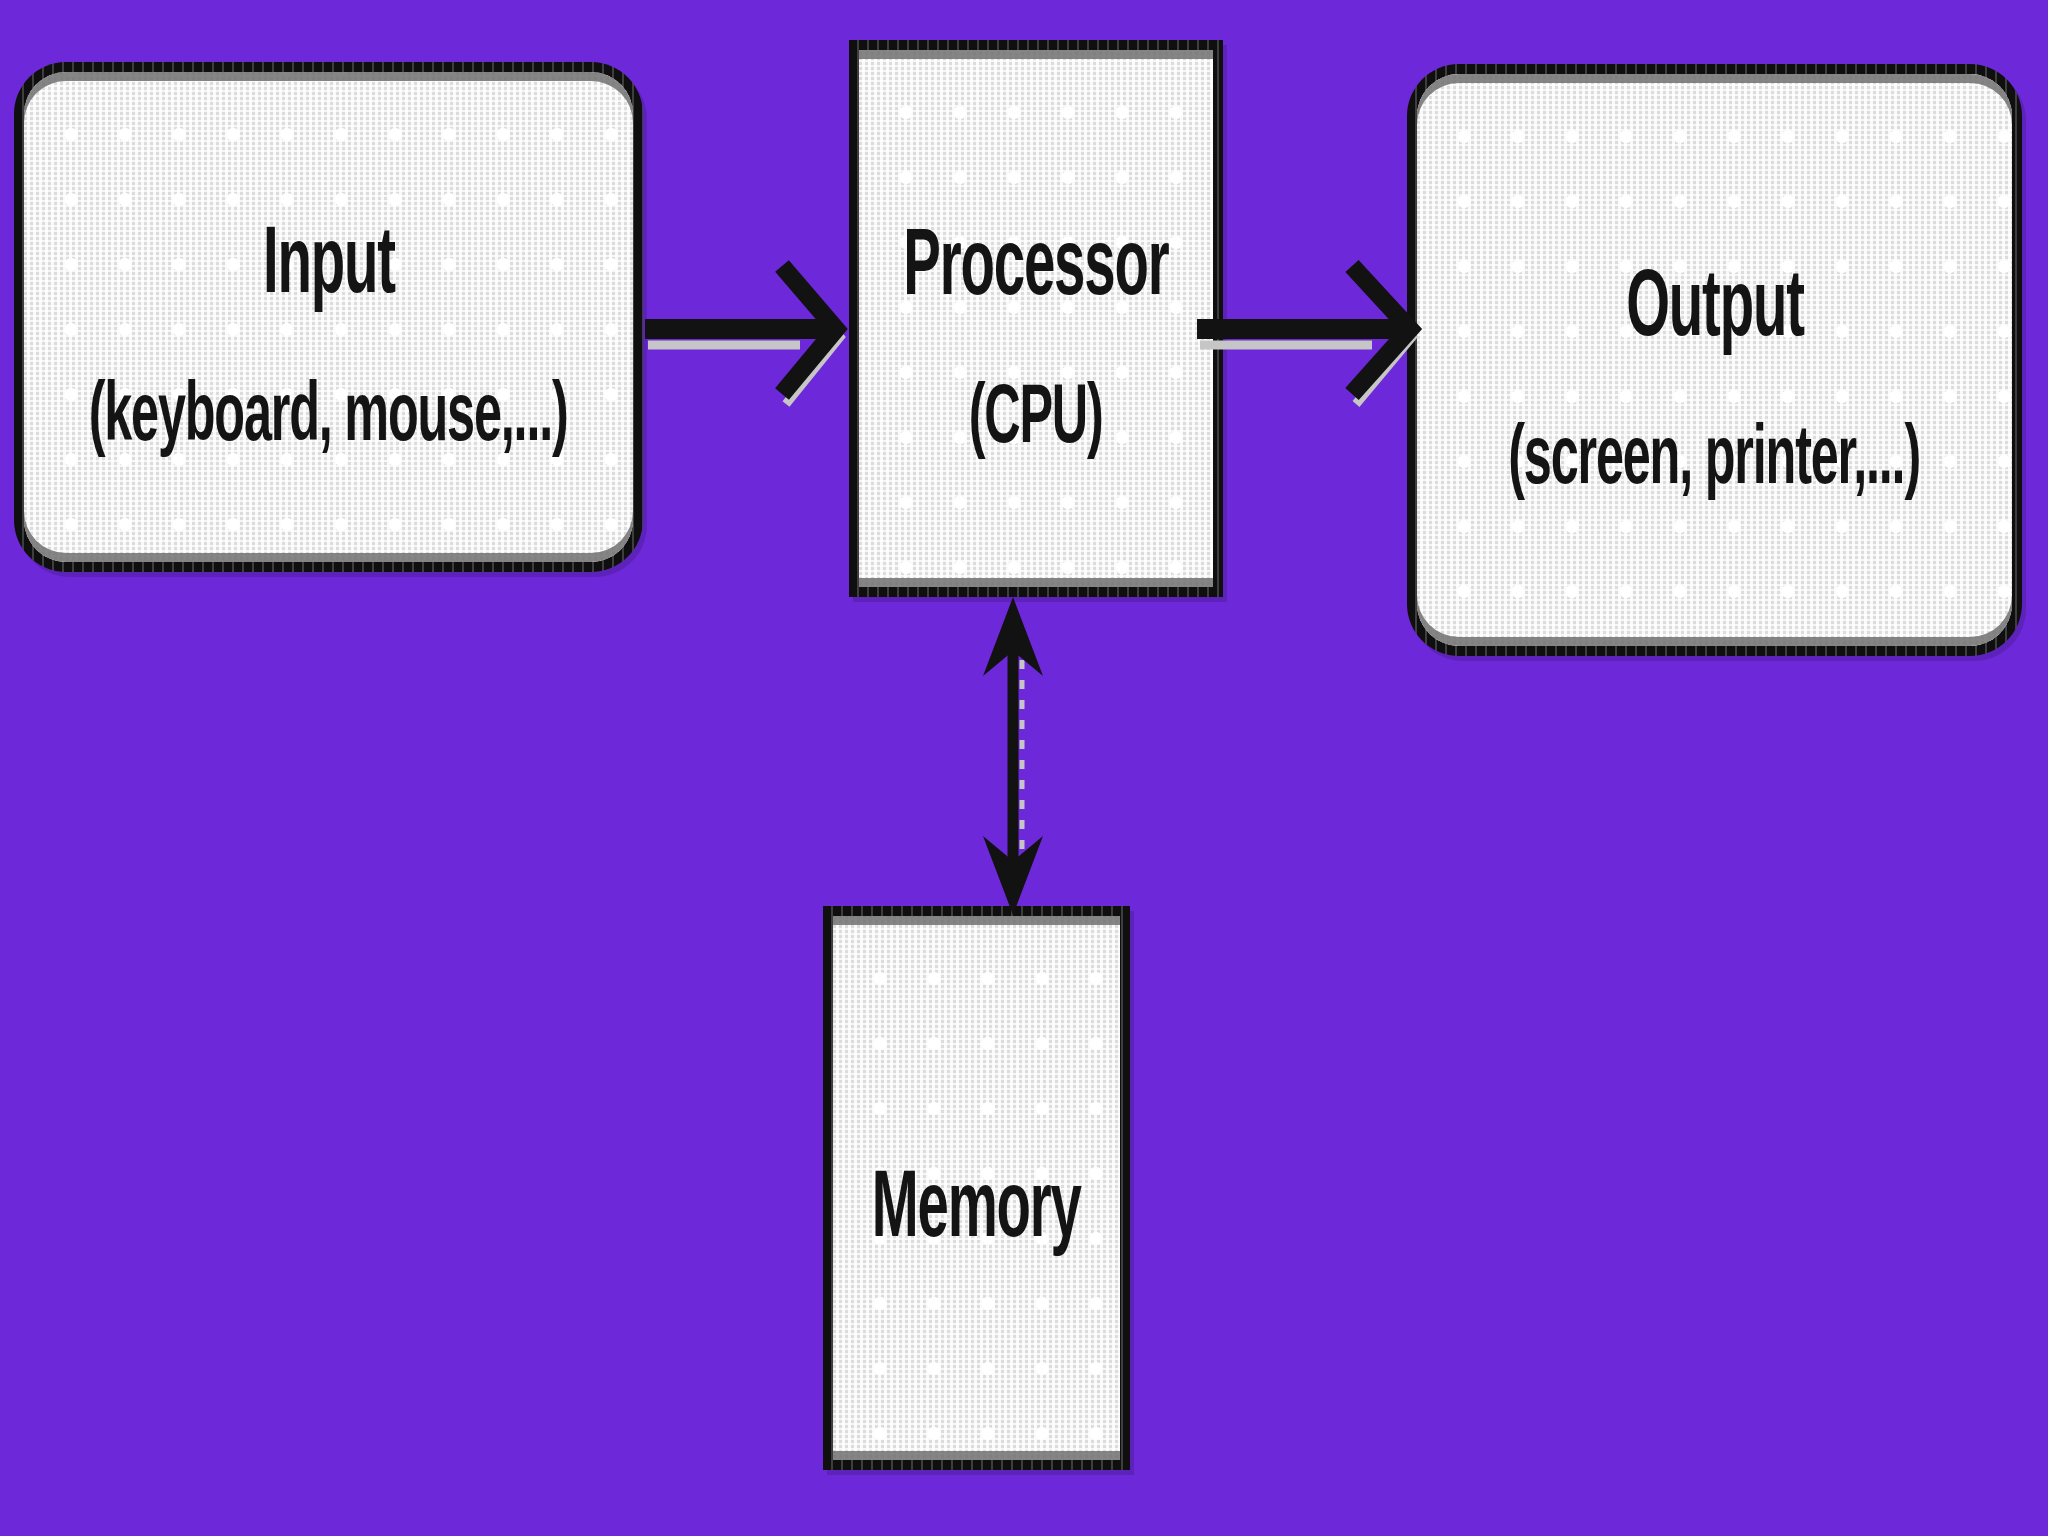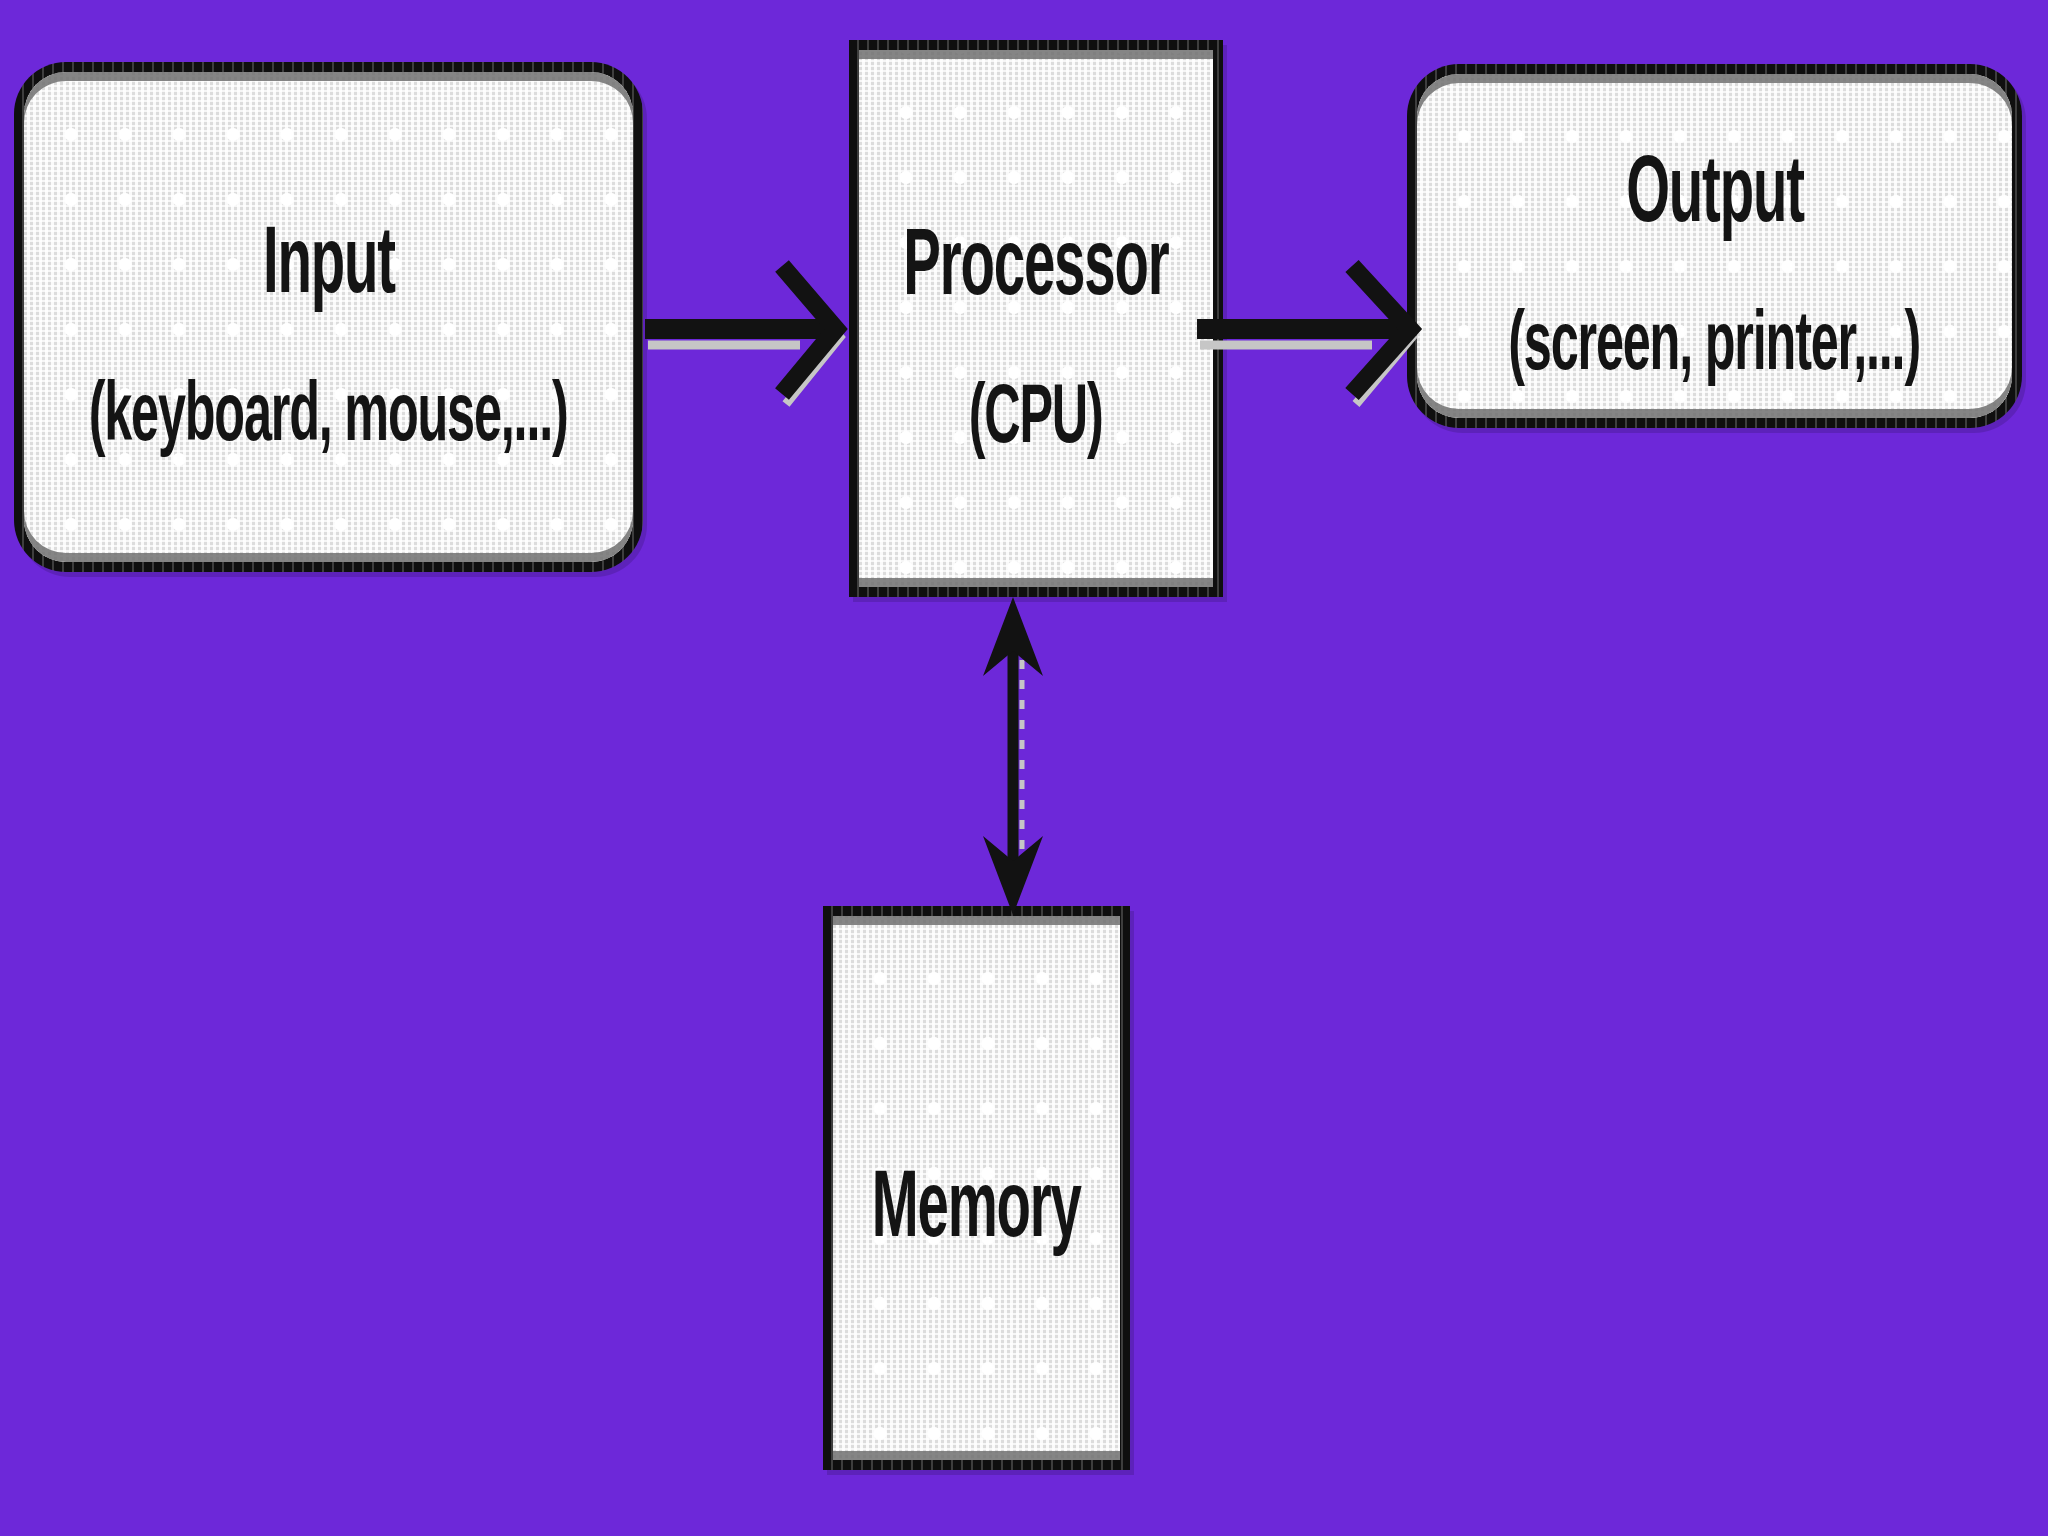--- a/index.html
+++ b/index.html
@@ -33,21 +33,21 @@
       inset 0 -9px 0 rgba(112,112,112,.85),
       4px 5px 0 rgba(0,0,0,.14);
   }
   .box .inner{
     display:flex;flex-direction:column;align-items:center;gap:62px;
     transform:translateY(16px);
   }
   .rounded{border-radius:52px;}
   .node-input    {left:14px;  top:62px;  width:629px; height:510px;}
   .node-processor{left:849px; top:40px;  width:374px; height:557px;}
-  .node-output   {left:1407px;top:64px;  width:615px; height:364px;}
+  .node-output   {left:1407px;top:64px;  width:615px; height:592px;}
   .node-memory   {left:823px; top:906px; width:307px; height:564px;}
   
   .line{
     display:block;
     white-space:nowrap;
     font-weight:bold;
     color:#141414;
     letter-spacing:-2px;
     transform:scaleX(.60);
     transform-origin:50% 50%;

